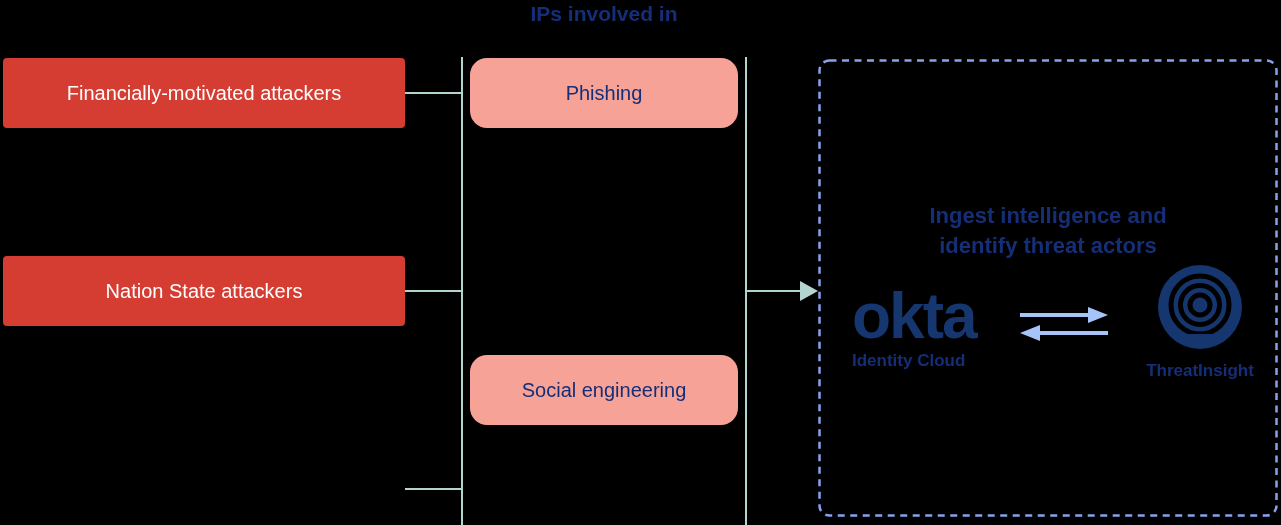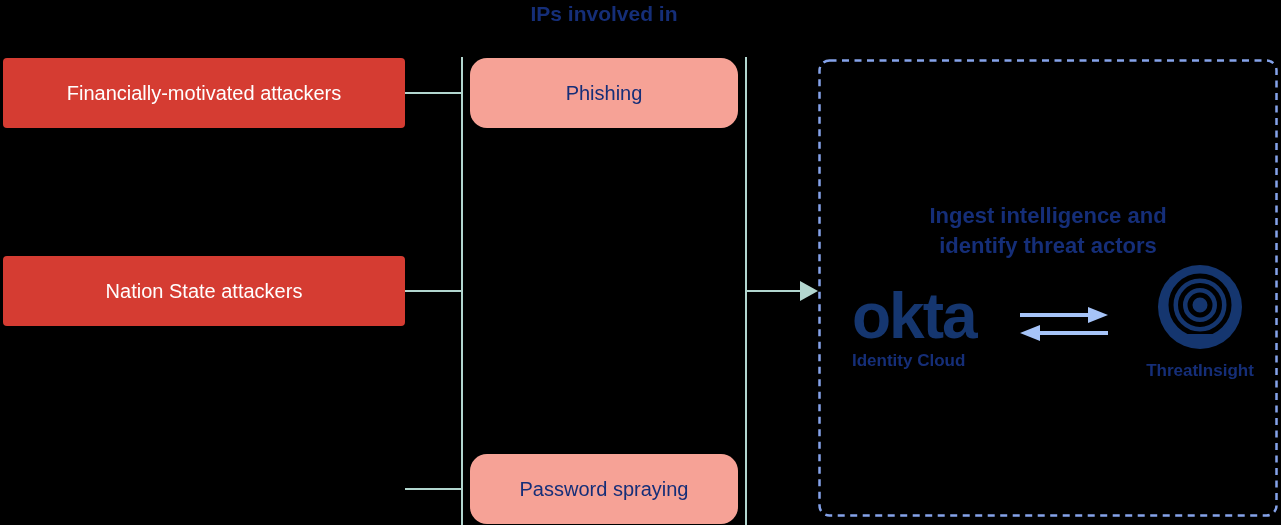--- a/index.html
+++ b/index.html
@@ -106,22 +106,22 @@
   <div class="box red" style="top:58px">
     <span>Financially-motivated attackers</span>
   </div>
   <div class="box red" style="top:256px">
     <span>Nation State attackers</span>
   </div>
 
   <div class="box pink" style="top:58px">
     <span>Phishing</span>
   </div>
-  <div class="box pink" style="top:454px">
-    <span>Password spraying</span>
+  <div class="box pink" style="top:355px">
+    <span>Social engineering</span>
   </div>
 
   <svg class="connectors" width="1281" height="525">
     <line x1="462" y1="57" x2="462" y2="525"></line>
     <line x1="746" y1="57" x2="746" y2="525"></line>
     <line x1="405" y1="93" x2="461" y2="93"></line>
     <line x1="405" y1="291" x2="461" y2="291"></line>
     <line x1="405" y1="489" x2="461" y2="489"></line>
     <line x1="747" y1="291" x2="801" y2="291"></line>
     <polygon points="800,281 818,291 800,301"></polygon>

